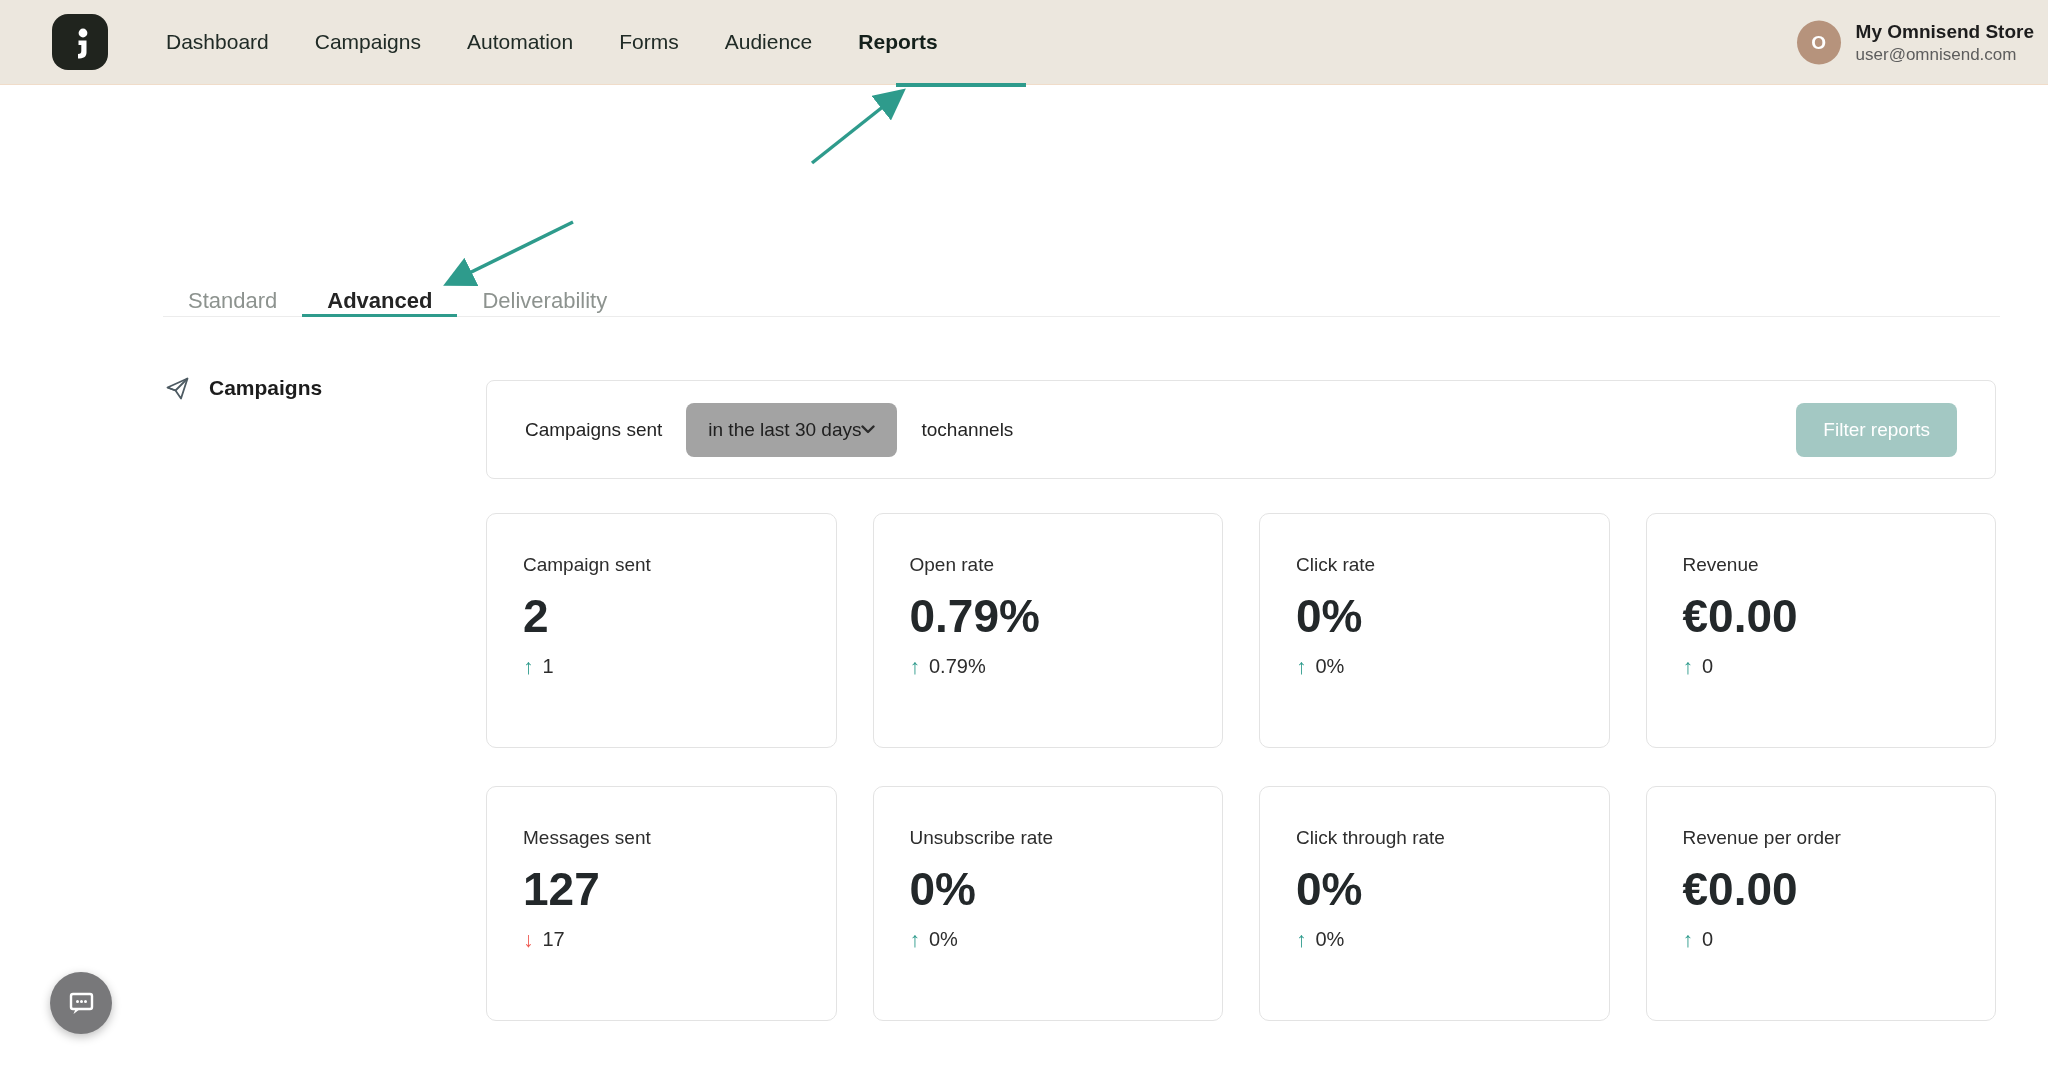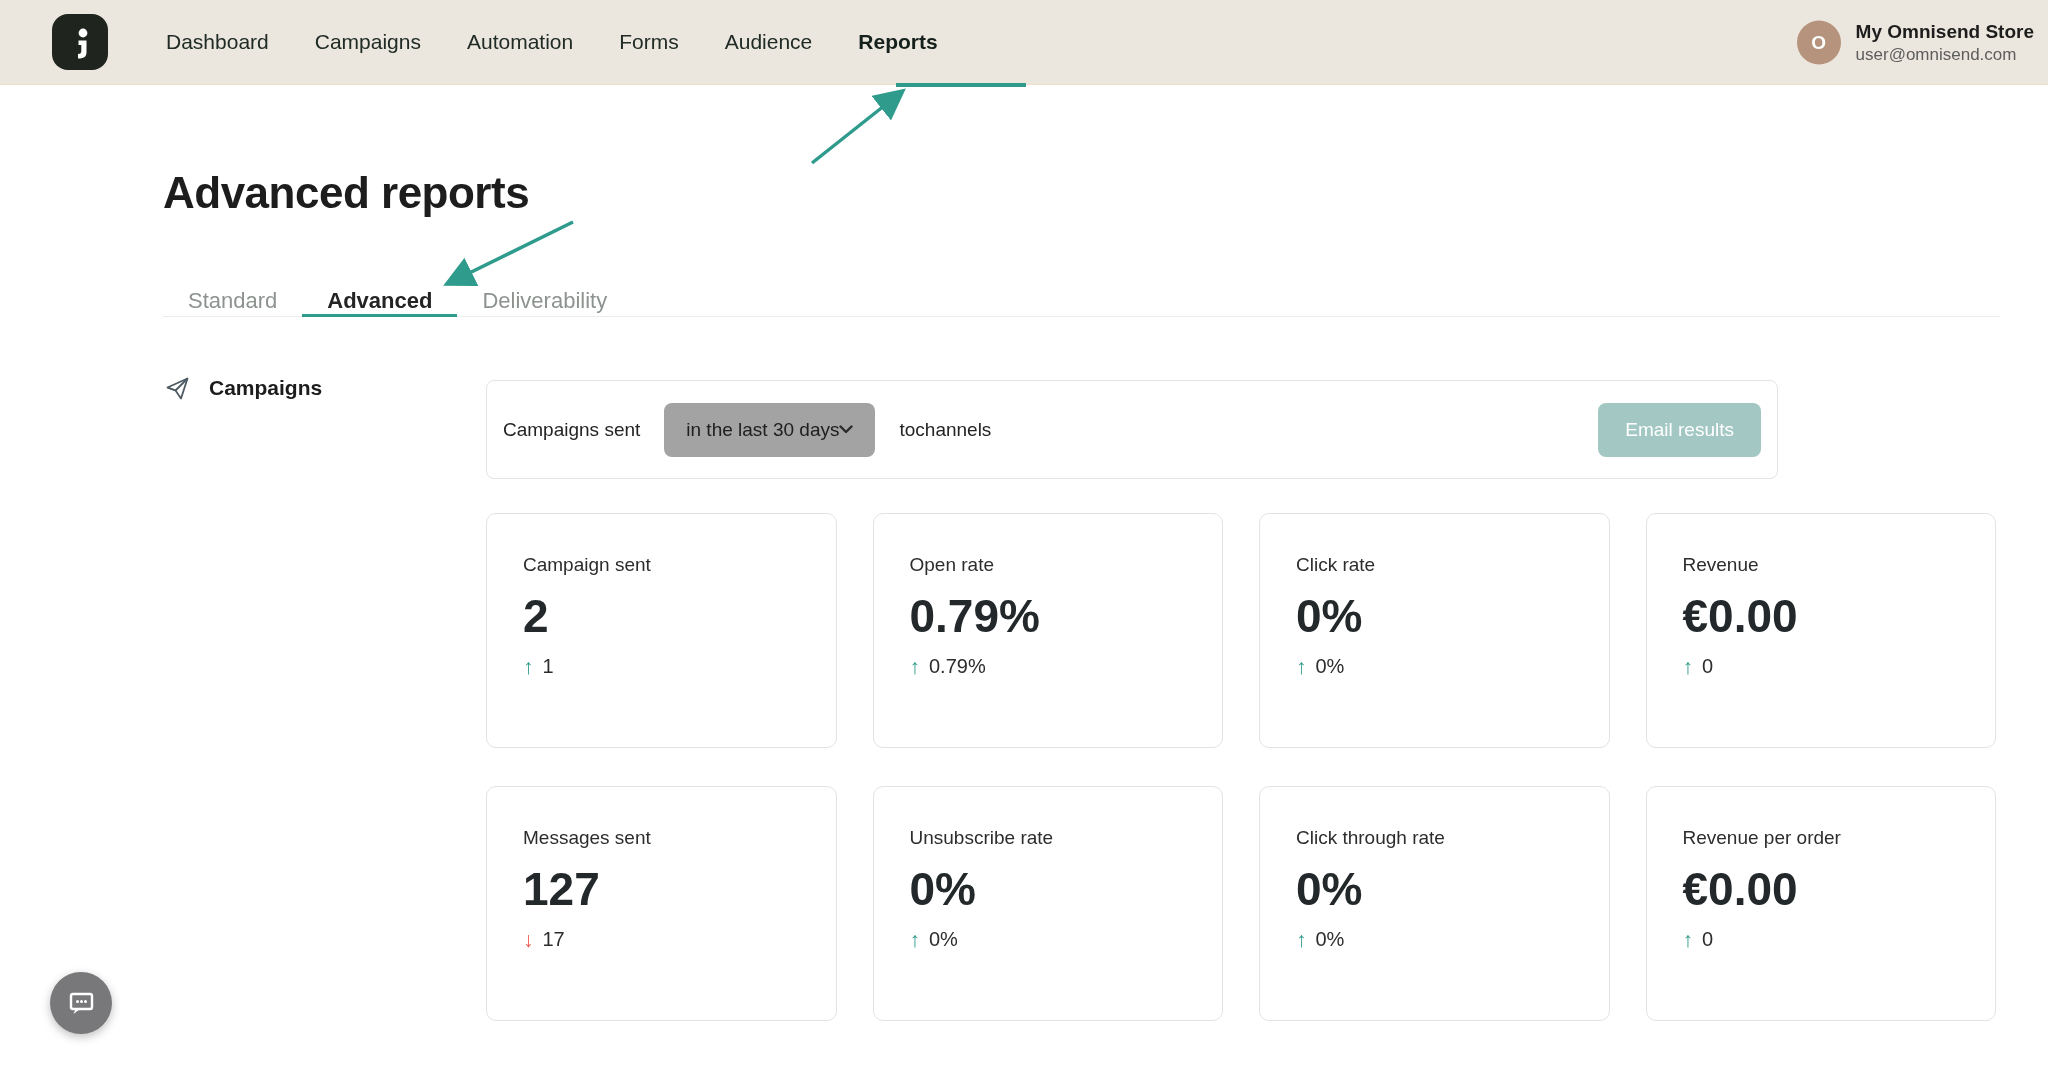--- a/index.html
+++ b/index.html
@@ -41,23 +41,23 @@
 
   
   .sidebar { position:absolute; left:163px; top:368px; width:290px; }
   .side-item { display:flex; align-items:center; gap:18px; height:40px; margin-bottom:19px; font-size:21px; cursor:pointer; }
   .side-item.active { font-weight:bold; color:#1c1c1c; }
   .side-item.inactive { color:#989f9b; }
   .side-icon { width:28px; height:28px; display:flex; align-items:center; justify-content:center; }
 
   
   .filter-card {
-    position:absolute; left:486px; top:380px; width:1292px; height:99px;
+    position:absolute; left:486px; top:380px; width:1510px; height:99px;
     background:#fff; border:1px solid #e4e4e4; border-radius:8px;
-    display:flex; align-items:center; padding:0 16px;
+    display:flex; align-items:center; padding:0 38px;
   }
   .filter-text { font-size:19px; color:#242424; white-space:nowrap; }
   .pill {
     background:#a3a3a3; border:none; border-radius:8px; margin:16px 24px;
     padding:16px 22px; font-size:19px; color:#202020; font-family:inherit;
     display:flex; align-items:center; cursor:pointer; white-space:nowrap;
   }
   .chevron { width:14px; height:9px; display:block; }
   .filter-btn {
     margin-left:auto; background:#A3C8C3; color:#ffffff; border:none; border-radius:8px;
@@ -116,21 +116,20 @@
   <svg class="annotations" viewBox="0 0 2048 1092">
     <defs>
       <marker id="ah" markerWidth="9" markerHeight="9" refX="6.5" refY="4.5" orient="auto">
         <path d="M0,0 L9,4.5 L0,9 z" fill="#2E9B8C"></path>
       </marker>
     </defs>
     <line x1="812" y1="163" x2="899" y2="94" stroke="#2E9B8C" stroke-width="3.5" marker-end="url(#ah)"></line>
     <line x1="573" y1="222" x2="451" y2="282" stroke="#2E9B8C" stroke-width="3.5" marker-end="url(#ah)"></line>
   </svg>
 
-  <div class="page-title">Advanced reports</div>
 
   <div class="tabs">
     <div class="tab">Standard</div>
     <div class="tab active">Advanced</div>
     <div class="tab">Deliverability</div>
   </div>
 
   <div class="sidebar">
     <div class="side-item active">
       <span class="side-icon">
@@ -147,21 +146,21 @@
   <div class="filter-card">
     <span class="filter-text">Campaigns sent</span>
     <button class="pill">
       <span>in the last 30 days</span>
       <svg class="chevron" viewBox="0 0 14 9">
         <polyline points="1.5,1.5 7,7 12.5,1.5" fill="none" stroke="#2b2b2b" stroke-width="2.4" stroke-linecap="round" stroke-linejoin="round"></polyline>
       </svg>
     </button>
     <span class="filter-text">to</span>
     <span class="filter-text">channels</span>
-    <button class="filter-btn">Email results</button>
+    <button class="filter-btn">Filter reports</button>
   </div>
 
   <div class="cards">
 
     <div class="card">
       <div class="card-label">Campaign sent</div>
       <div class="card-value">2</div>
       <div class="card-delta">
         <span class="delta-arrow up">↑</span>
         <span>1</span>

